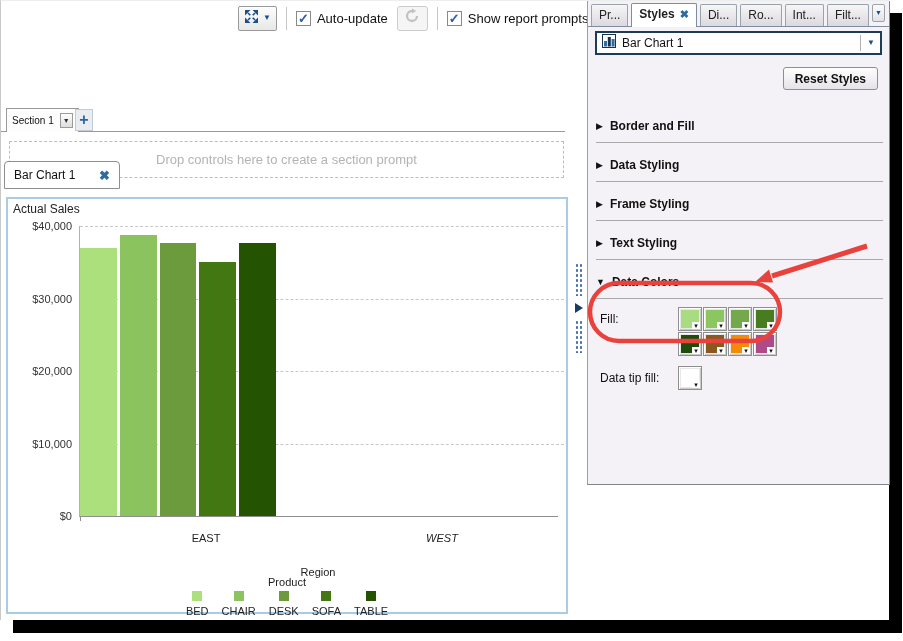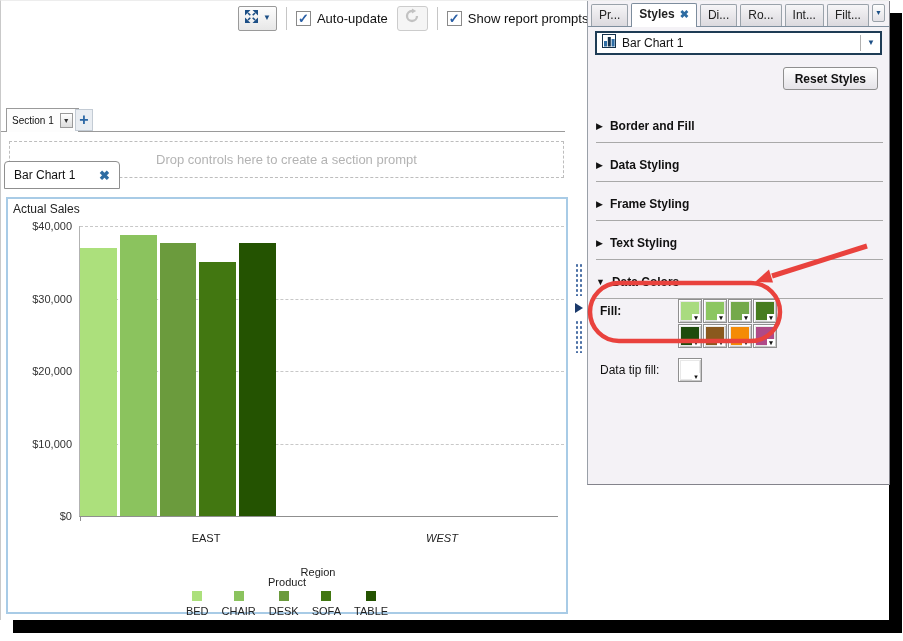--- a/index.html
+++ b/index.html
@@ -96,21 +96,21 @@
   #sections { margin-top:14px; }
   .section { padding:15px 6px 0 8px; }
   .section-header { display:flex; align-items:center; gap:7px; }
   .tri { font-size:9px; color:#111; line-height:9px; }
   .section-title { font-size:12px; font-weight:bold; color:#111; }
   .section-divider { margin-top:9px; border-bottom:1px solid #a9a9a9; }
 
   #datacolors-body { padding:0 6px 0 12px; }
   .dc-row { display:flex; align-items:flex-start; }
   .dc-label { width:78px; padding-top:5px; font-size:12px; color:#111; }
-  #fill-row { margin-top:0;font-weight:bold; }
+  #fill-row { margin-top:8px; }
   #missing-row { margin-top:8px; }
   #datatip-row { margin-top:10px; }
   #fill-grid { display:grid; grid-template-columns:repeat(4,24px); grid-auto-rows:24px; gap:1px; }
   .swatch-btn { position:relative; width:24px; height:24px; border:1px solid #8f8f8f; background:#e8e8e8; padding:2px;
     box-shadow:inset 1px 1px 0 #ffffff, inset -1px -1px 0 #c9c9c9; }
   .swatch-color { width:100%; height:100%; }
   .swatch-caret { position:absolute; right:1px; bottom:1px; width:8px; height:7px; background:#fff; color:#111;
     font-size:7px; line-height:7px; text-align:center; }
 
   

